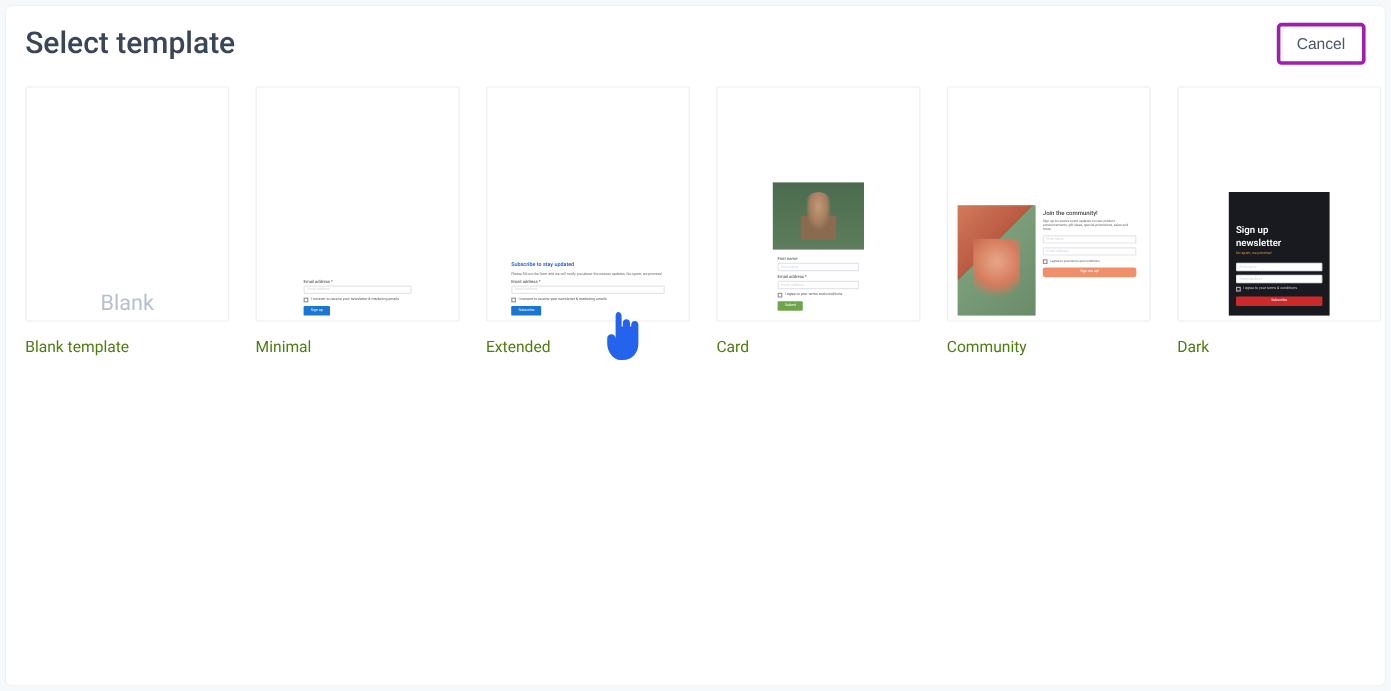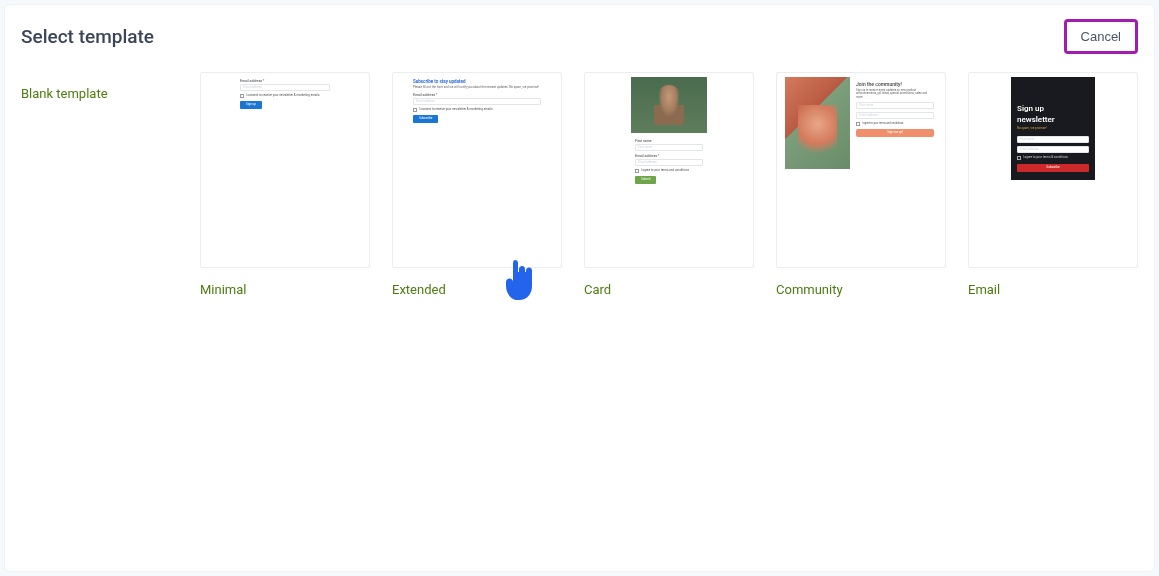--- a/index.html
+++ b/index.html
@@ -19,21 +19,21 @@
       border: 1px solid #eef2f7;
       padding: 14px 16px;
     }
     .header {
       display: flex;
       justify-content: space-between;
       align-items: center;
       margin-bottom: 18px;
     }
     .title {
-      font-size: 19px;
+      font-size: 25px;
       font-weight: 500;
       color: #3b4558;
     }
     .cancel-btn {
       background: #fff;
       border: 3px solid #a21caf;
       border-radius: 4px;
       padding: 7px 14px;
       font-size: 13px;
       color: #4a5568;
@@ -47,21 +47,21 @@
       width: 170px;
       cursor: pointer;
     }
     .template-card {
       width: 170px;
       height: 196px;
       border: 1px solid #ebedf0;
       border-radius: 2px;
       background: #fff;
       display: flex;
-      align-items: flex-start;
+      align-items: flex-end;
       justify-content: center;
       padding: 4px;
       overflow: hidden;
     }
     .template-label {
       font-size: 13px;
       color: #4d7c0f;
       margin-top: 14px;
     }
     .blank-text {
@@ -143,20 +143,23 @@
 
 <div class="panel">
   <div class="header">
     <div class="title">Select template</div>
     <button class="cancel-btn">Cancel</button>
   </div>
 
   <div class="grid">
 
     <div class="template-item">
+      <div class="template-card">
+        <div class="blank-text">Blank</div>
+      </div>
       <div class="template-label">Blank template</div>
     </div>
 
     <div class="template-item">
       <div class="template-card">
         <div class="preview minimal-inner">
           <div class="lbl">Email address *</div>
           <div class="fld">Email address</div>
           <div class="chk">
               <span class="box"></span>
@@ -233,21 +236,21 @@
           <div class="dark-sub">No spam, we promise!</div>
           <div class="fld">First name</div>
           <div class="fld">Email address</div>
           <div class="dark-chk">
               <span class="box"></span>
               <span>I agree to your terms &amp; conditions</span>
             </div>
           <span class="btn-red">Subscribe</span>
         </div>
       </div>
-      <div class="template-label">Email</div>
+      <div class="template-label">Dark</div>
     </div>
 
   </div>
 </div>
 
 <svg class="cursor" viewBox="0 0 36 48">
   <path fill="#2463eb" d="M13 4 c1.6 0 3 1.3 3 3 v9 h1 v-3 c0-1.6 1.3-3 3-3 s3 1.3 3 3 v3 h1 v-1.5 c0-1.6 1.3-3 3-3 s3 1.3 3 3 V30 c0 8 -5 14 -13 14 H15 C9 44 4 37 4 30 v-4 c0-2 1.5-3.5 3.5-3.5 S11 24 11 26 v-19 c0-1.7 1.3-3 2-3 z"></path>
 </svg>
 
 </body></html>

